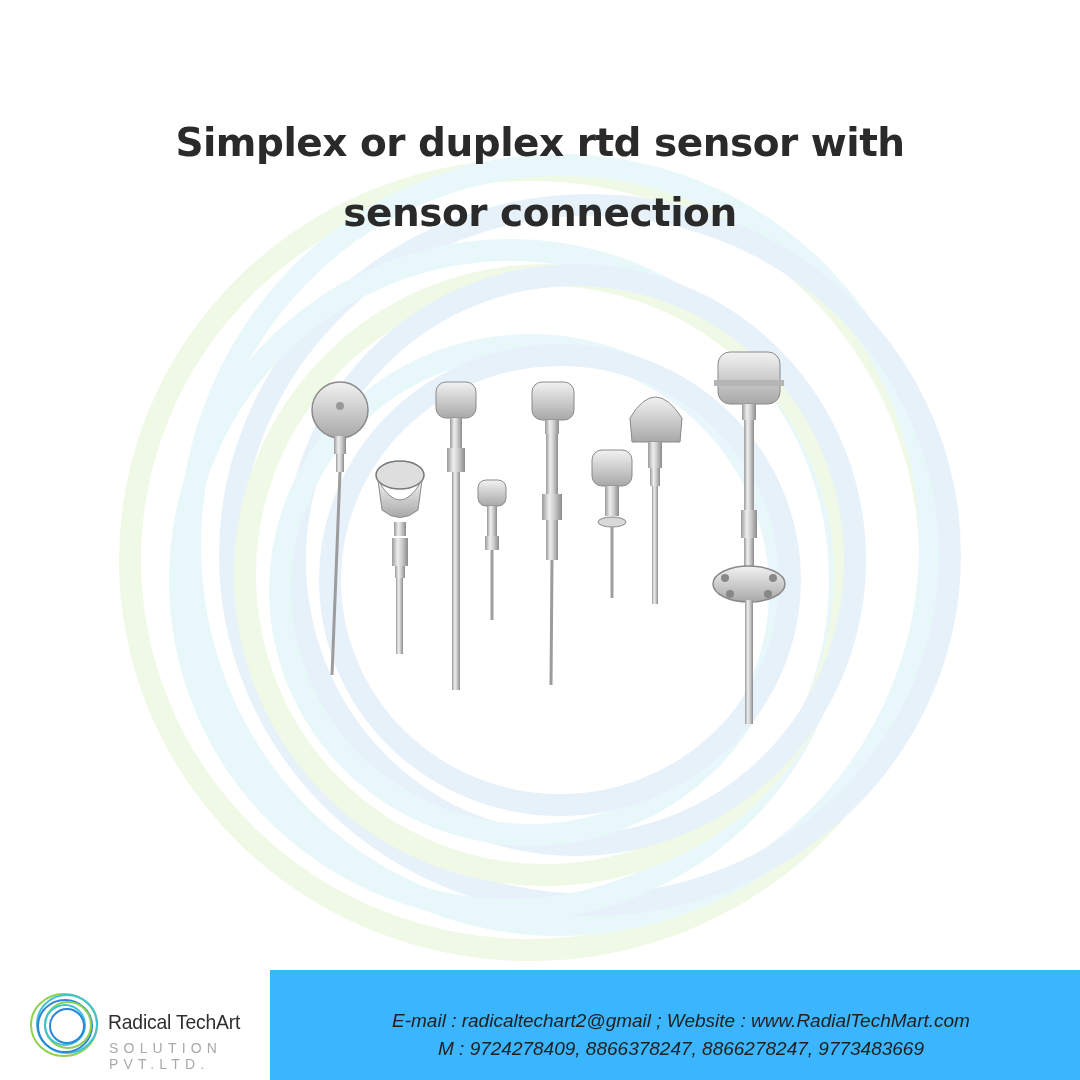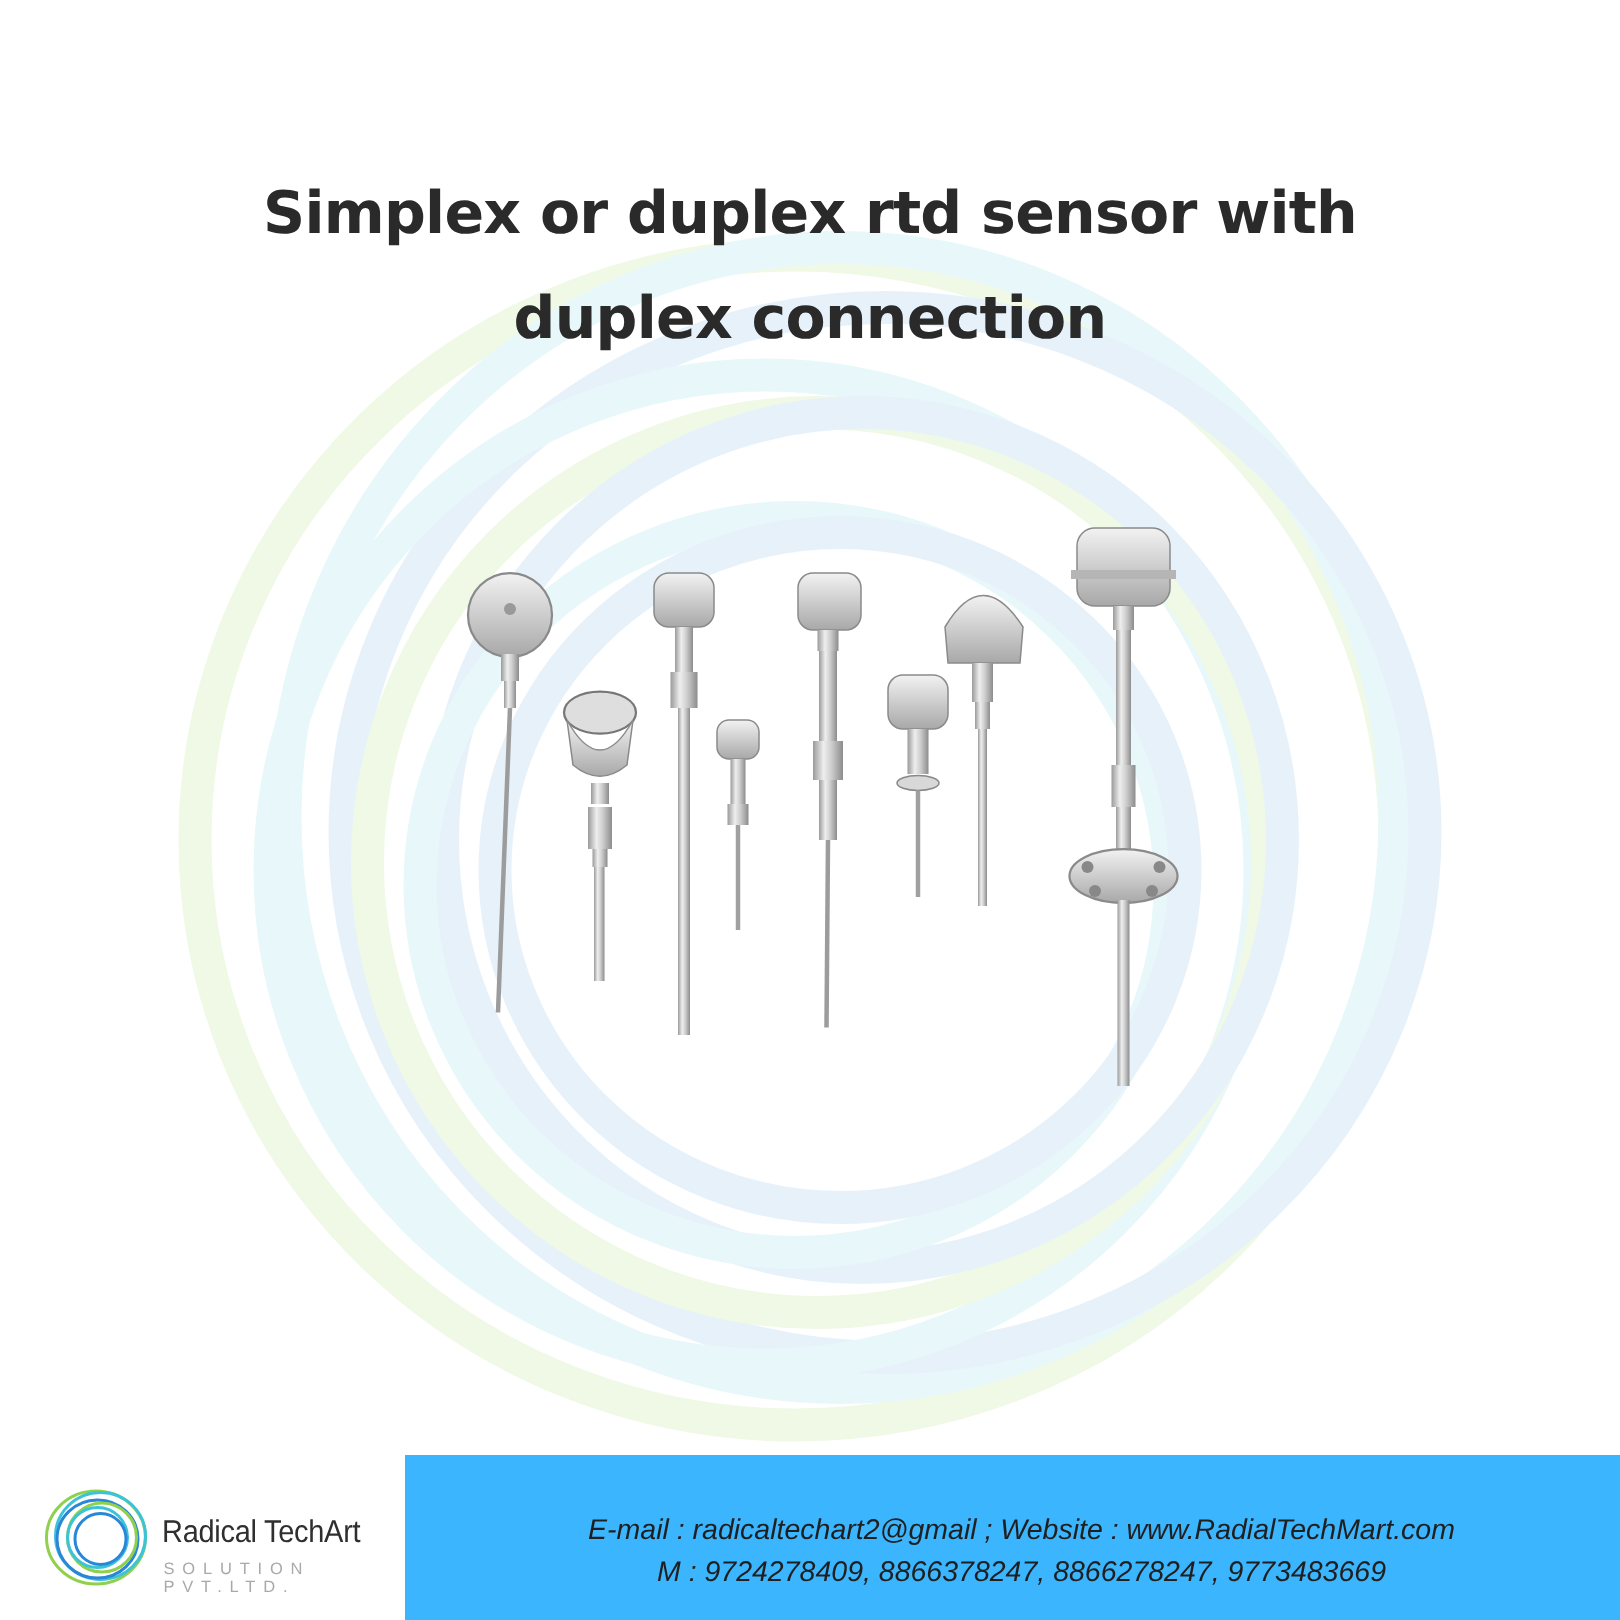--- a/index.html
+++ b/index.html
@@ -21,21 +21,21 @@
     .footer { position: absolute; left: 12px; top: 970px; width: 1080px; height: 92px; z-index: 2; }
     .logo-area { position: absolute; left: 0; top: 0; width: 258px; height: 110px; background: #ffffff; }
     .logo-mark { position: absolute; left: 14px; top: 20px; width: 78px; height: 70px; }
     .logo-name {
       position: absolute; left: 96px; top: 40px;
       font-family: "Liberation Sans", sans-serif; font-size: 21px; color: #2f2f2f;
       letter-spacing: -0.2px; transform: scaleX(0.92); transform-origin: left center;
     }
     .logo-sub {
       position: absolute; left: 97px; top: 70px;
-      font-family: "Liberation Sans", sans-serif; font-size: 11px; color: #a9a9a9;
+      font-family: "Liberation Sans", sans-serif; font-size: 14px; color: #a9a9a9;
       letter-spacing: 5.2px;
     }
 
     .contact-band {
       position: absolute; left: 258px; top: 0; width: 822px; height: 110px;
       background: #3bb5fd;
       display: flex; flex-direction: column; align-items: center; justify-content: center;
       padding-top: 20px;
     }
     .contact-line {
@@ -54,21 +54,21 @@
     <ellipse cx="510" cy="580" rx="330" ry="330" stroke="#d6f2f7"></ellipse>
     <ellipse cx="545" cy="575" rx="300" ry="300" stroke="#e2f5d2"></ellipse>
     <ellipse cx="575" cy="560" rx="280" ry="285" stroke="#d5e7f7"></ellipse>
     <ellipse cx="530" cy="590" rx="250" ry="245" stroke="#d6f2f7"></ellipse>
     <ellipse cx="560" cy="580" rx="230" ry="225" stroke="#d5e7f7"></ellipse>
   </g>
 </svg>
 
 <div class="title">
   <div>Simplex or duplex rtd sensor with</div>
-  <div>duplex connection</div>
+  <div>sensor connection</div>
 </div>
 
 <svg class="product-photo" viewBox="0 0 520 390">
   <defs>
     <linearGradient id="steel" x1="0" x2="1" y1="0" y2="0">
       <stop offset="0" stop-color="#9a9a9a"></stop>
       <stop offset="0.35" stop-color="#eeeeee"></stop>
       <stop offset="0.6" stop-color="#d0d0d0"></stop>
       <stop offset="1" stop-color="#8c8c8c"></stop>
     </linearGradient>

